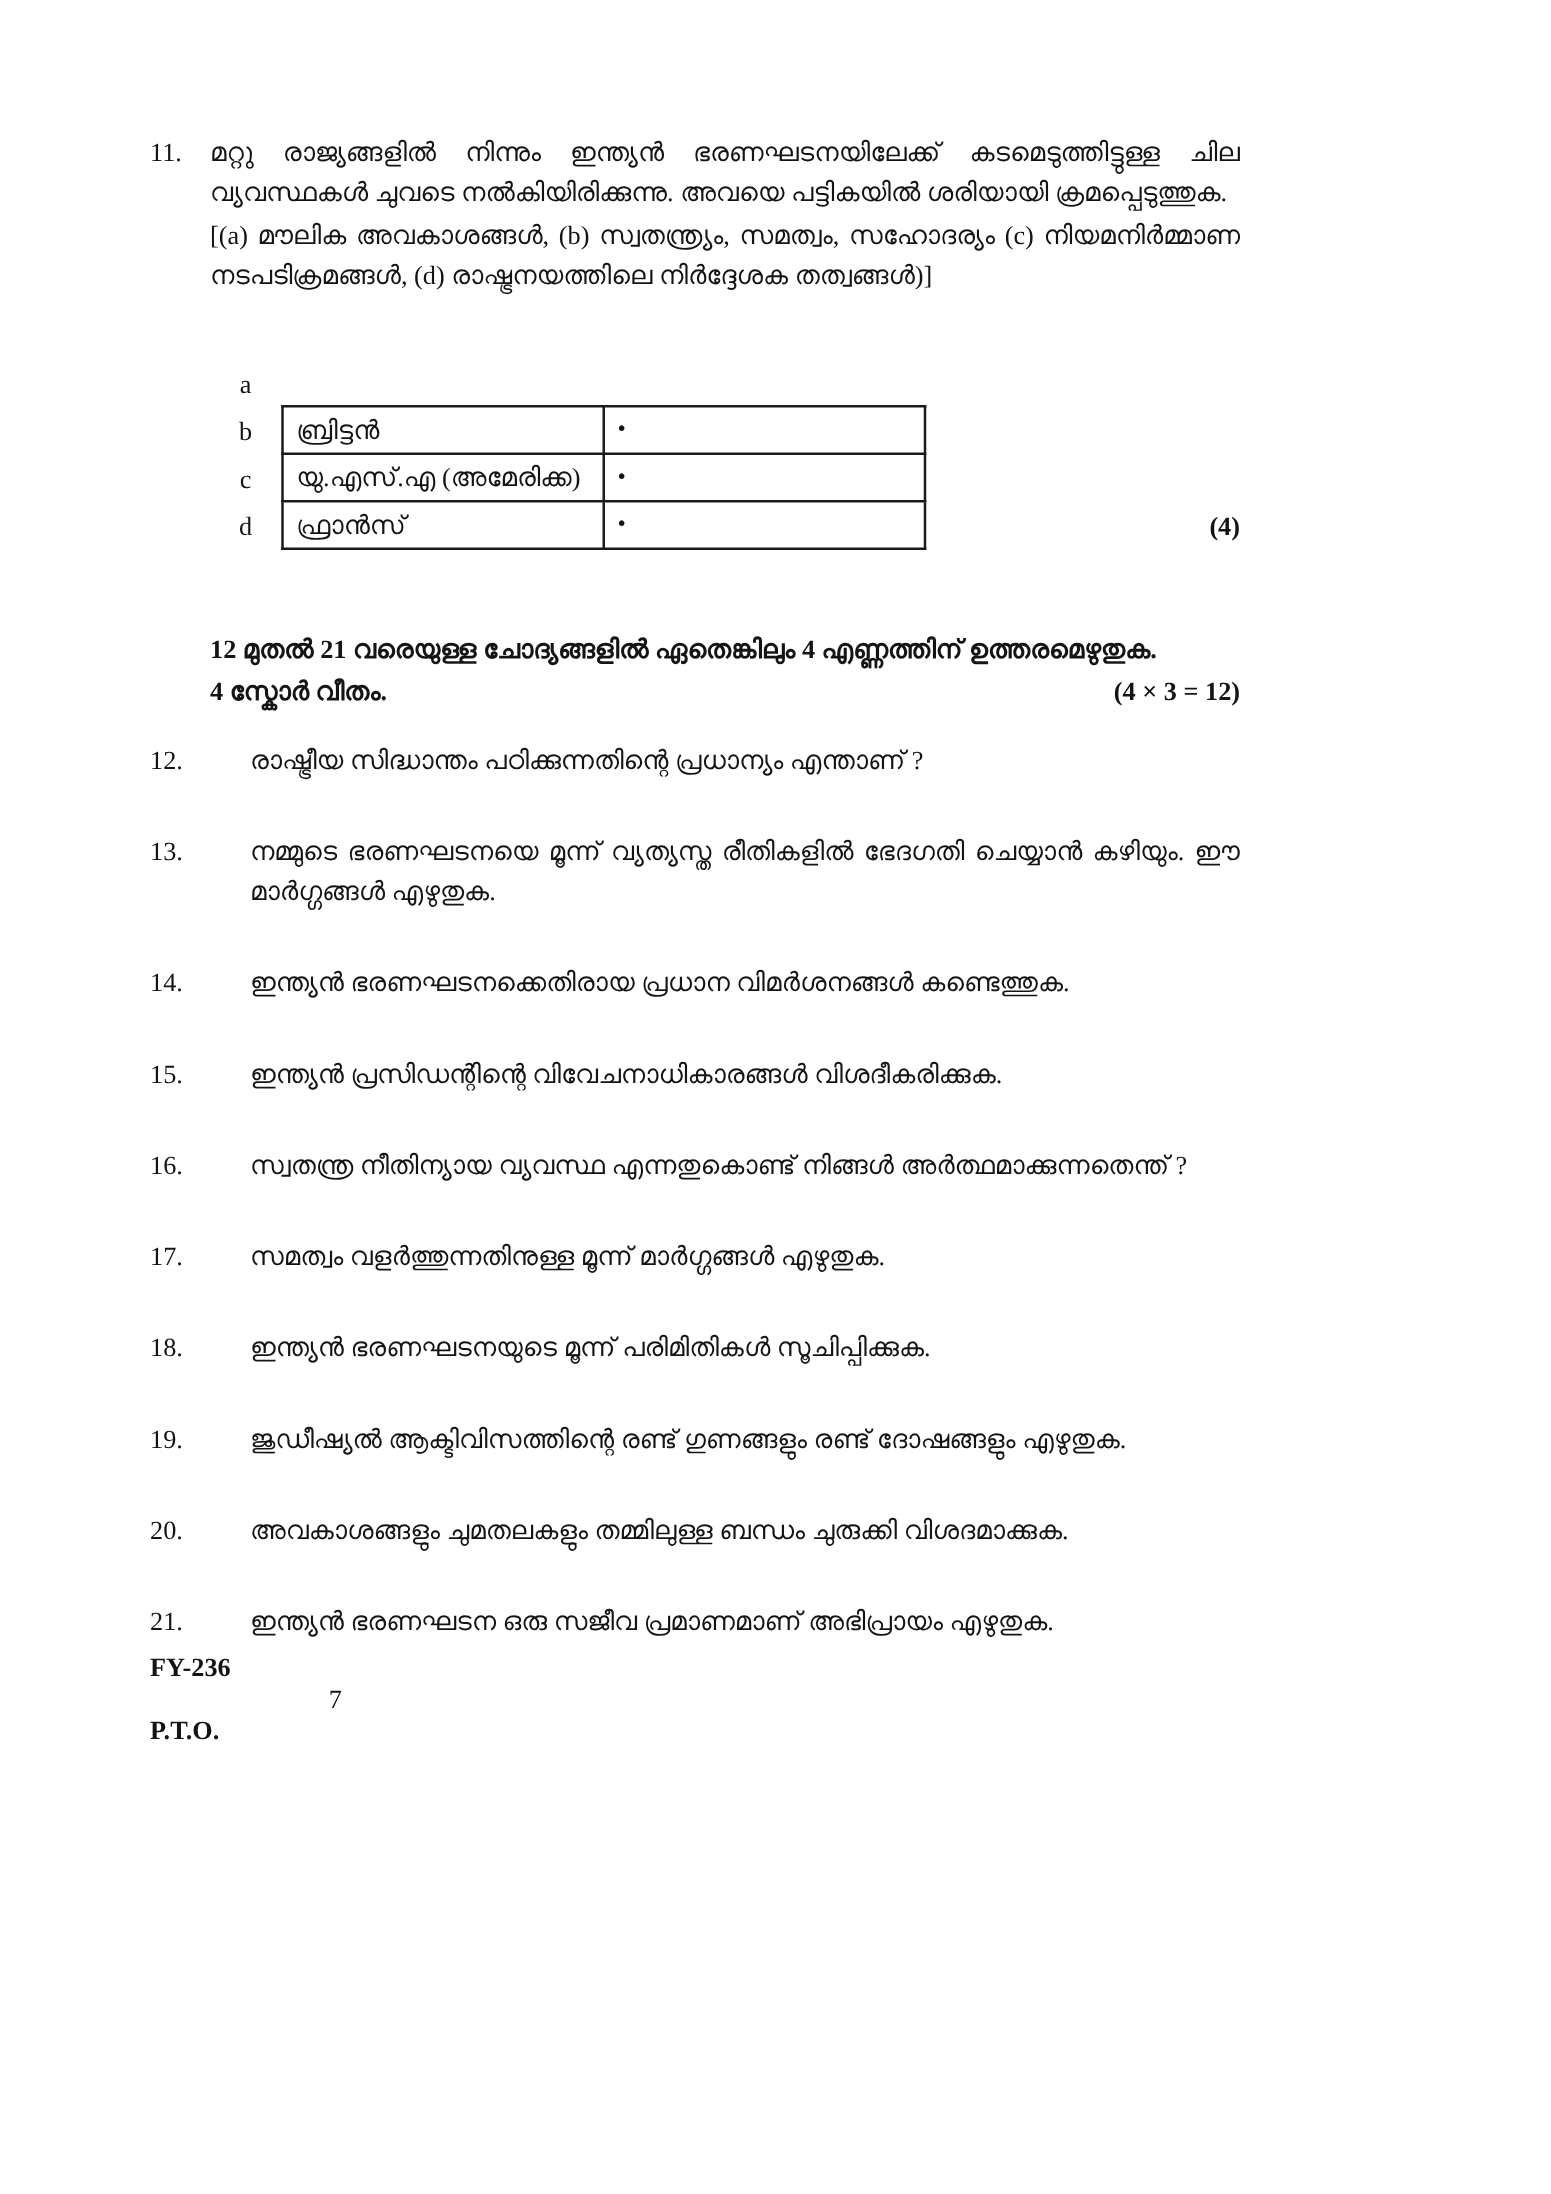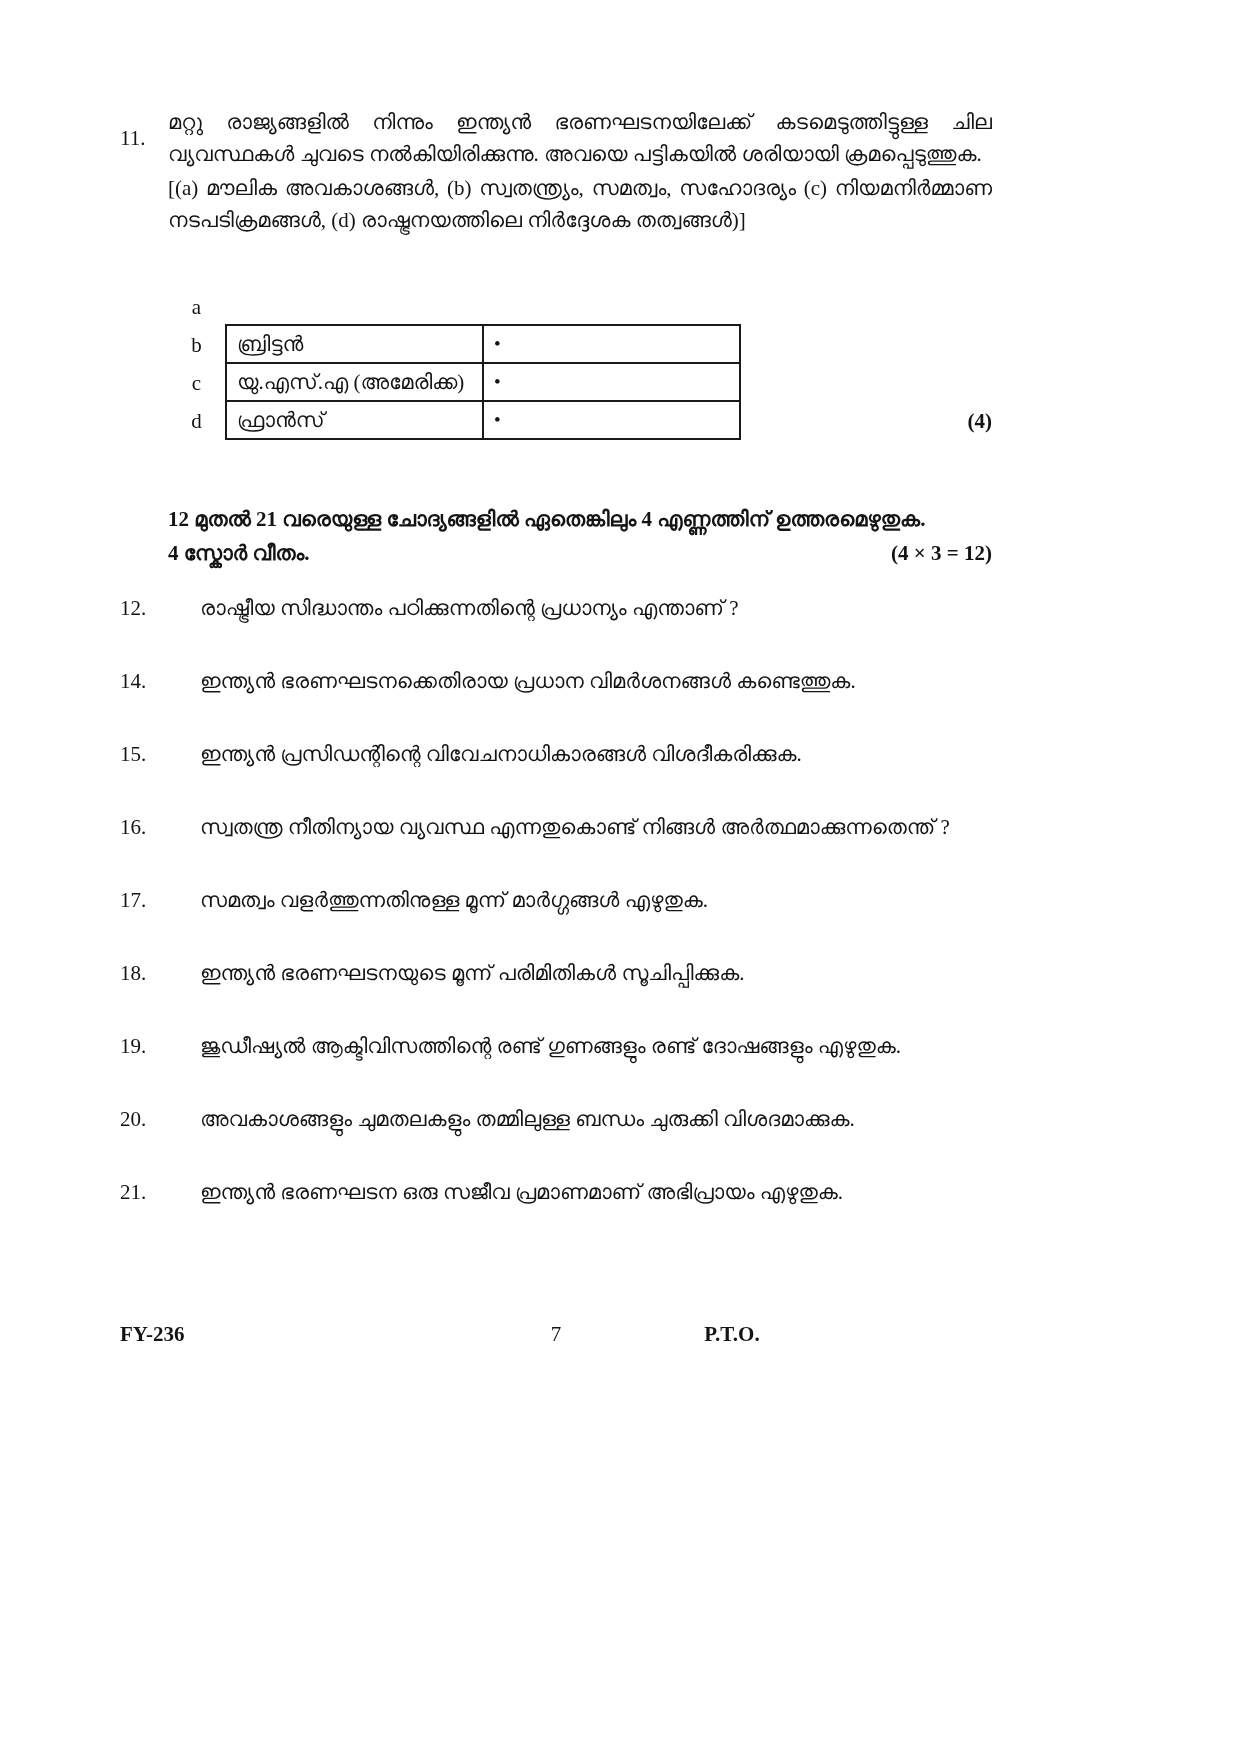--- a/index.html
+++ b/index.html
@@ -13,21 +13,21 @@
     font-family: "Liberation Serif", "DejaVu Serif", serif;
     font-size: 21px;
     overflow: hidden;
   }
   .content {
     position: absolute;
     top: 106px;
     left: 120px;
     width: 872px;
   }
-  .qrow { display: flex; align-items: center; }
+  .qrow { display: flex; align-items: flex-start; }
   .qnum {
     width: 48px;
     flex-shrink: 0;
     line-height: 32px;
   }
   .qtext {
     flex: 1;
     text-align: justify;
     line-height: 32px;
   }
@@ -96,20 +96,21 @@
 
   
   .footer {
     position: absolute;
     top: 1322px;
     left: 120px;
     width: 872px;
     display: flex;
     align-items: baseline;
     font-weight: bold;
+    flex-direction: column;
   }
   .footer .f-left  { width: 33%; text-align: left; }
   .footer .f-center{ width: 34%; text-align: center; font-weight: normal; }
   .footer .f-right { width: 33%; }
 </style>
 </head>
 <body>
 
 <div class="page">
   <div class="content">
@@ -158,20 +159,24 @@
         <span>(4 × 3 = 12)</span>
       </div>
     </div>
 
     <div class="qlist">
       <div class="qrow question">
         <div class="qnum">12.</div>
         <div class="qtext">രാഷ്ട്രീയ സിദ്ധാന്തം പഠിക്കുന്നതിന്റെ പ്രധാന്യം എന്താണ് ?</div>
       </div>
       <div class="qrow question">
+        <div class="qnum">13.</div>
+        <div class="qtext">നമ്മുടെ ഭരണഘടനയെ മൂന്ന് വ്യത്യസ്ത രീതികളിൽ ഭേദഗതി ചെയ്യാൻ കഴിയും. ഈ മാർഗ്ഗങ്ങൾ എഴുതുക.</div>
+      </div>
+      <div class="qrow question">
         <div class="qnum">14.</div>
         <div class="qtext">ഇന്ത്യൻ ഭരണഘടനക്കെതിരായ പ്രധാന വിമർശനങ്ങൾ കണ്ടെത്തുക.</div>
       </div>
       <div class="qrow question">
         <div class="qnum">15.</div>
         <div class="qtext">ഇന്ത്യൻ പ്രസിഡന്റിന്റെ വിവേചനാധികാരങ്ങൾ വിശദീകരിക്കുക.</div>
       </div>
       <div class="qrow question">
         <div class="qnum">16.</div>
         <div class="qtext">സ്വതന്ത്ര നീതിന്യായ വ്യവസ്ഥ എന്നതുകൊണ്ട് നിങ്ങൾ അർത്ഥമാക്കുന്നതെന്ത് ?</div>

